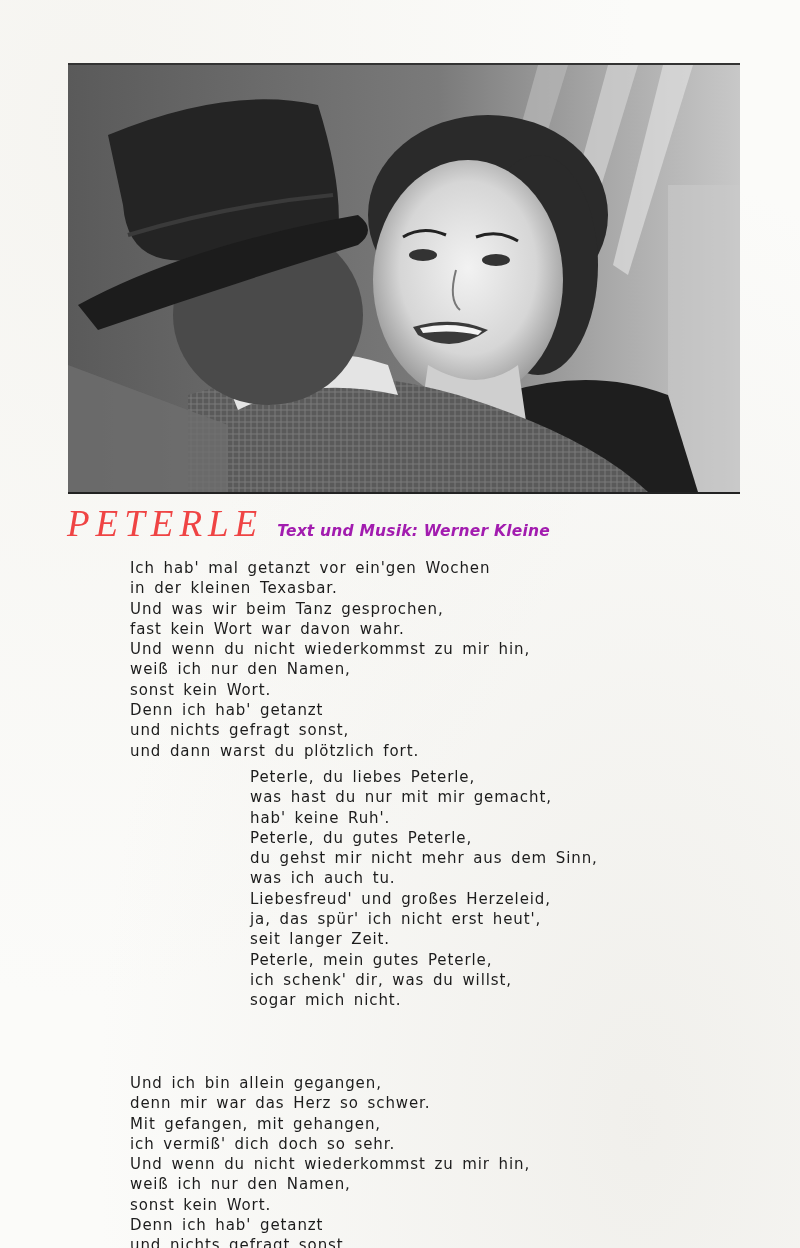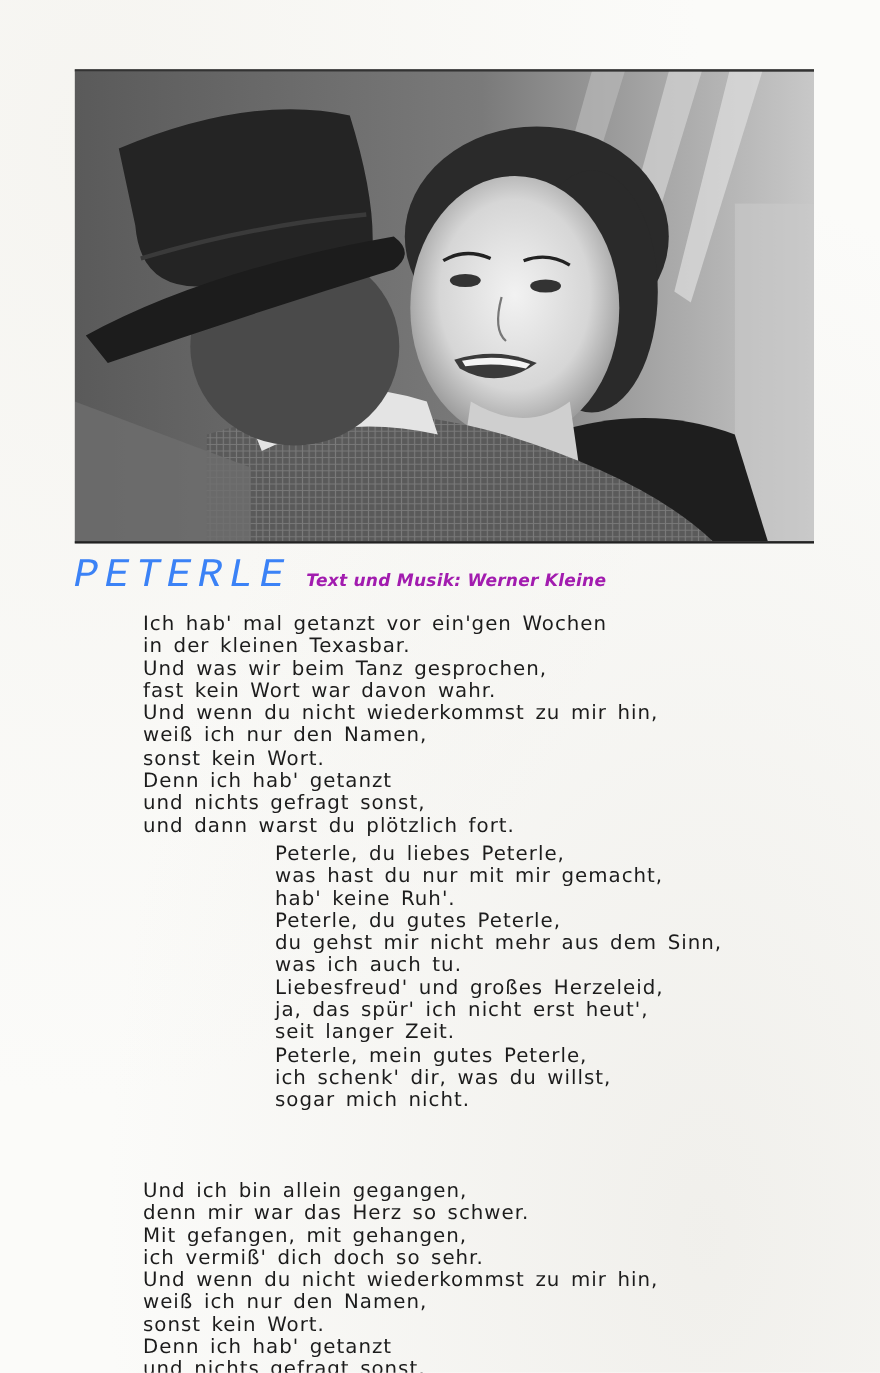--- a/index.html
+++ b/index.html
@@ -39,26 +39,26 @@
     .title-row {
       position: absolute;
       left: 67px;
       top: 500px;
       height: 48px;
       display: flex;
       align-items: baseline;
       white-space: nowrap;
     }
     .song-title {
-      font-family: Liberation Mono, monospace;
+      font-family: Liberation Serif, serif;
       font-style: oblique;
       font-weight: normal;
       font-size: 37px;
       letter-spacing: 6px;
-      color: #3b82f6;
+      color: #ef4444;
       line-height: 48px;
     }
     .credits {
       margin-left: 14px;
       font-family: "DejaVu Sans", sans-serif;
       font-style: oblique;
       font-weight: bold;
       font-size: 15.5px;
       color: #a21caf;
       letter-spacing: 0.2px;
@@ -71,21 +71,21 @@
       width: 800px;
     }
     .stanza {
       position: absolute;
       margin: 0;
       padding: 0;
     }
     .stanza .line {
       display: block;
       font-family: "DejaVu Sans", sans-serif;
-      font-size: 18px;
+      font-size: 15px;
       line-height: 20.3px;
       height: 20.3px;
       letter-spacing: 0.9px;
       word-spacing: 3px;
       color: #1c1c1c;
       white-space: nowrap;
     }
     .verse-1 { left: 130px; top: 558px; }
     .refrain { left: 250px; top: 767px; }
     .verse-2 { left: 130px; top: 1073px; }

